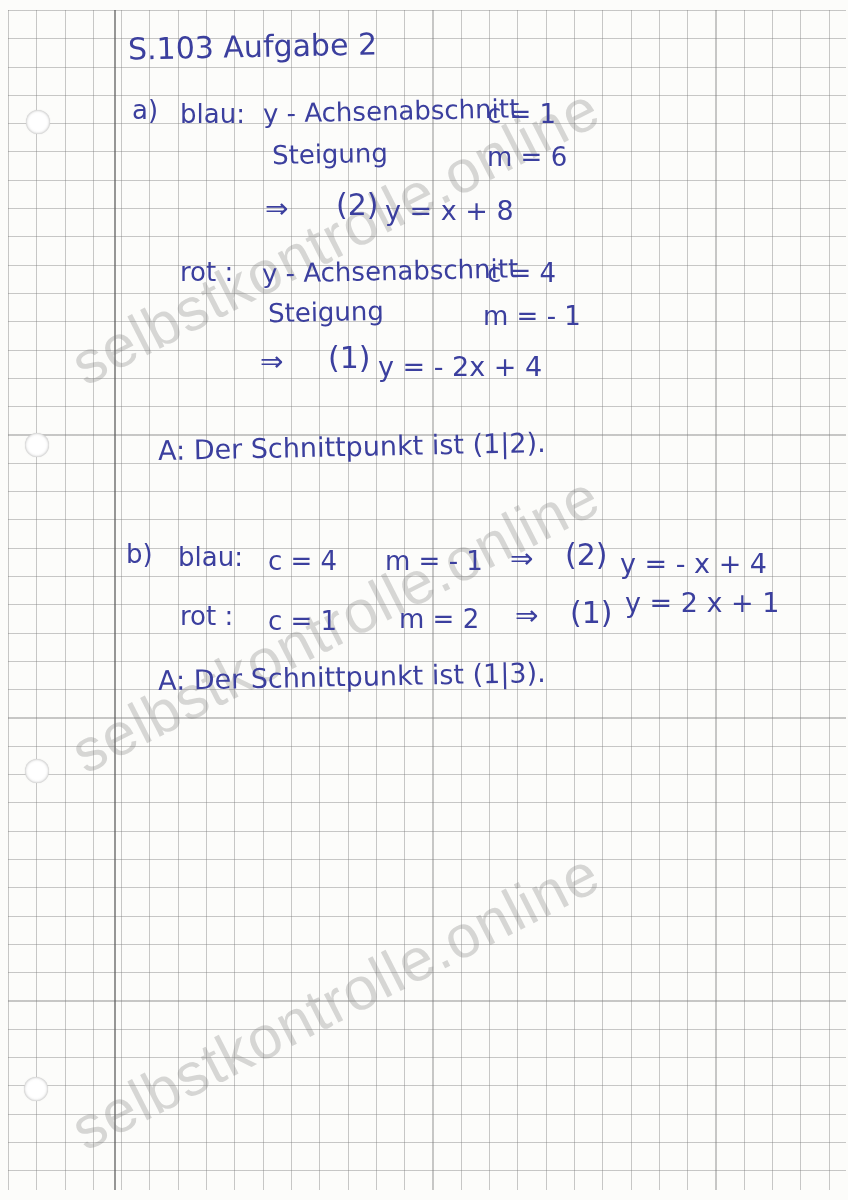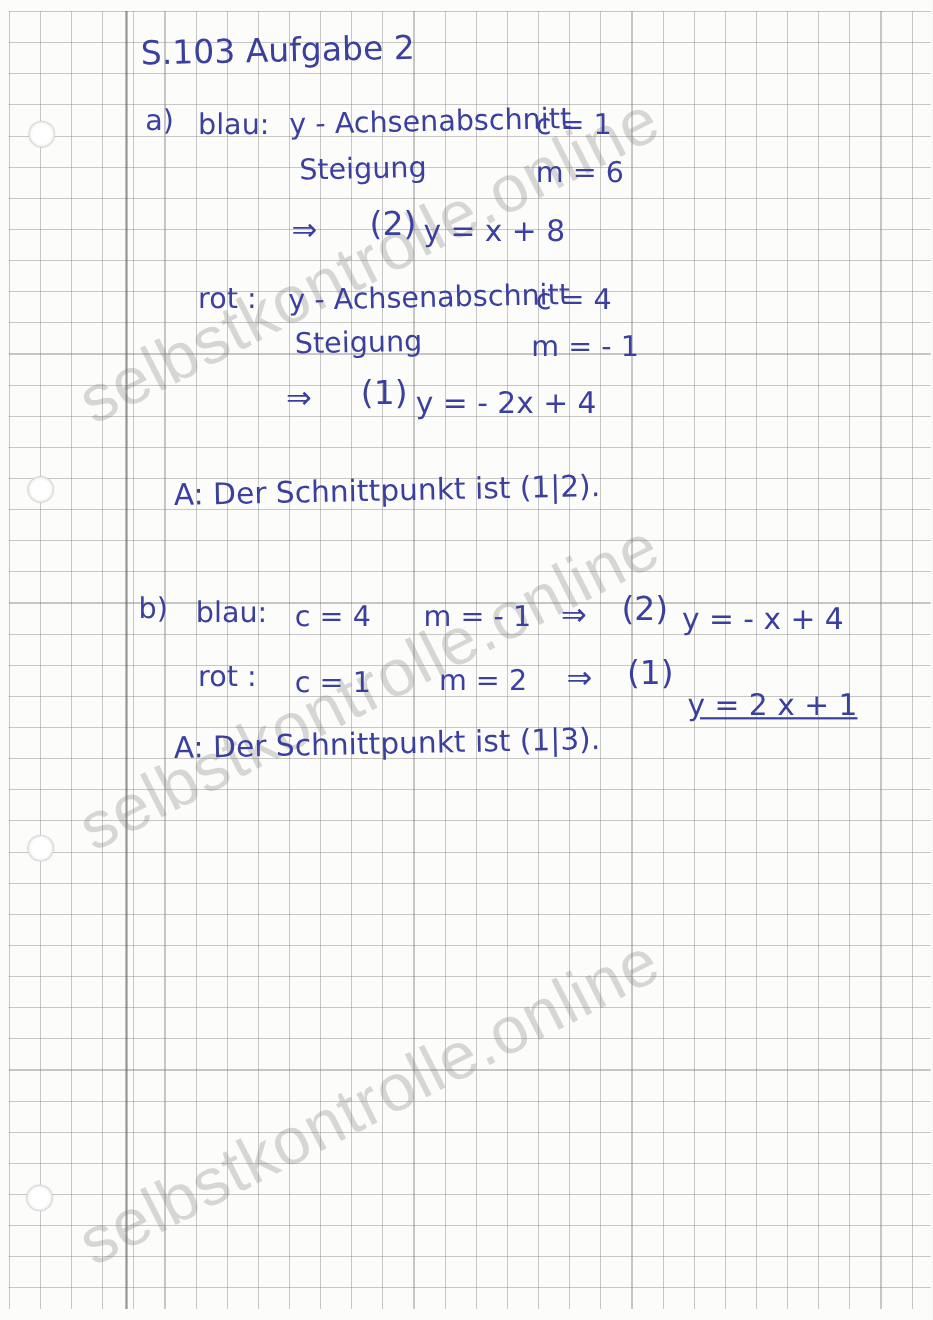--- a/index.html
+++ b/index.html
@@ -101,17 +101,17 @@
   <div class="hw sz-body" style="left:385px; top:547px;">m = - 1</div>
   <div class="hw sz-arrow" style="left:510px; top:544px;">⇒</div>
   <div class="hw sz-title" style="left:565px; top:538px;">(2)</div>
   <div class="hw sz-eq" style="left:620px; top:549px;">y = - x + 4</div>
 
   <div class="hw sz-body" style="left:180px; top:602px;">rot :</div>
   <div class="hw sz-body" style="left:268px; top:607px;">c = 1</div>
   <div class="hw sz-body" style="left:399px; top:605px;">m = 2</div>
   <div class="hw sz-arrow" style="left:515px; top:601px;">⇒</div>
   <div class="hw sz-title" style="left:570px; top:596px;">(1)</div>
-  <div class="hw sz-eq" style="left:625px; top:627px;text-decoration:underline;">y = 2 x + 1</div>
+  <div class="hw sz-eq" style="left:625px; top:588px;">y = 2 x + 1</div>
 
   <div class="hw sz-eq tilt-l" style="left:158px; top:662px;">A: Der Schnittpunkt ist (1|3).</div>
 
 </div>
 
 </body></html>

